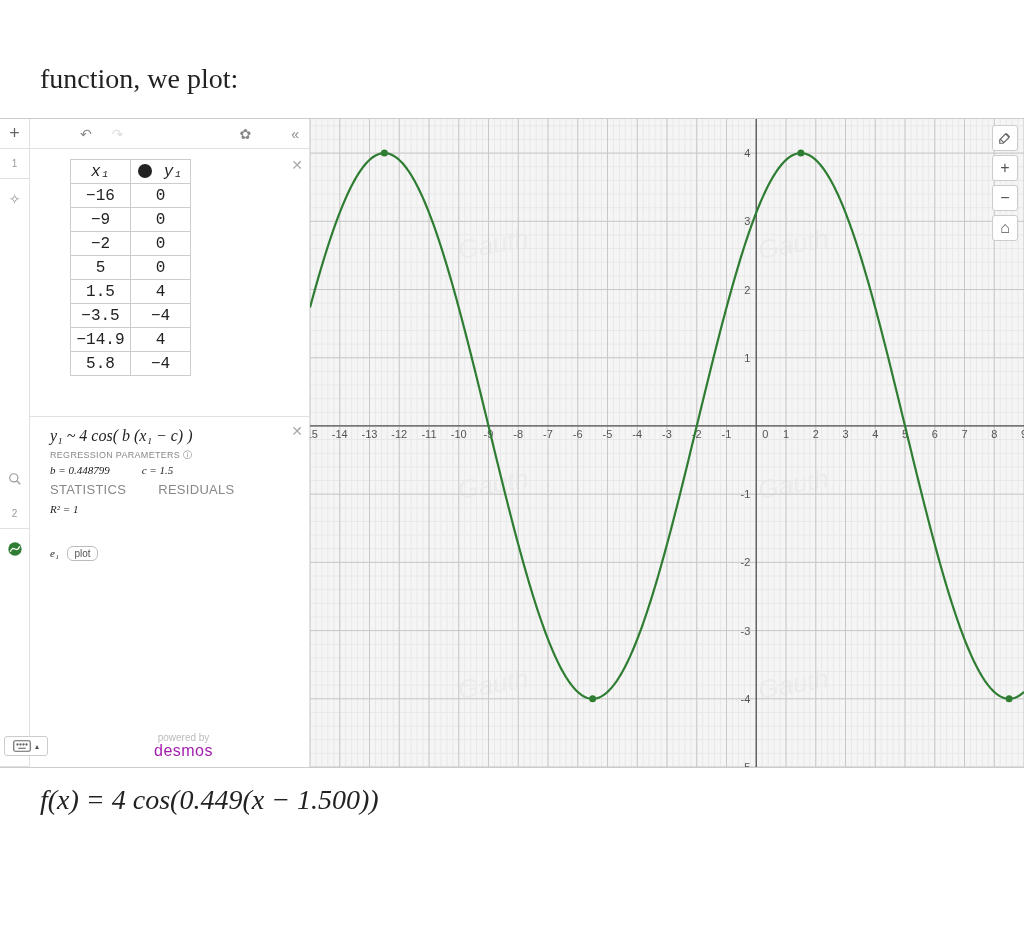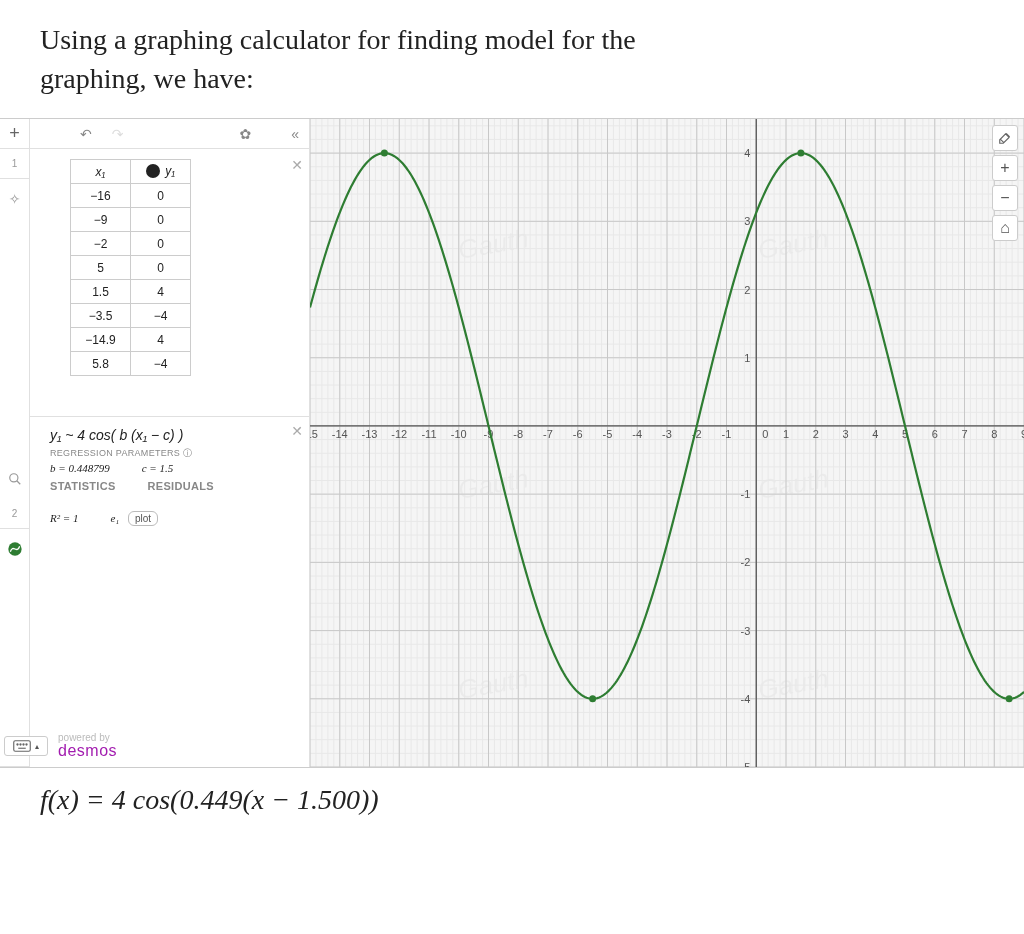--- a/index.html
+++ b/index.html
@@ -92,21 +92,22 @@
     top: 38px;
     color: #aaa;
     font-size: 14px;
     cursor: pointer;
   }
   .table-block {
     padding: 10px 20px 10px 40px;
   }
   table.data {
     border-collapse: collapse;
-    font-size: 12px;
+    font-size: 16px;
+    font-family: Liberation Mono, monospace;
   }
   table.data th, table.data td {
     border: 1px solid #ccc;
     width: 60px;
     height: 24px;
     text-align: center;
     font-weight: normal;
   }
   table.data th {
     font-style: italic;
@@ -127,22 +128,22 @@
     padding: 10px 12px 10px 20px;
     border-top: 1px solid #e0e0e0;
     position: relative;
   }
   .expr-block .remove2 {
     position: absolute;
     right: 6px; top: 6px;
     color: #aaa; font-size: 14px; cursor: pointer;
   }
   .expr-text {
-    font-family: Liberation Sans, sans-serif;
-    font-size: 14px;
+    font-family: Liberation Serif, serif;
+    font-size: 16px;
     font-style: italic;
   }
   .reg-label {
     font-size: 9px;
     color: #888;
     margin-top: 4px;
     letter-spacing: 0.3px;
   }
   .reg-row {
     display: flex;
@@ -178,21 +179,21 @@
     color: #555;
     display: flex;
     align-items: center;
     gap: 4px;
     margin-left: -26px;
     background: #fff;
     cursor: pointer;
   }
   .powered {
     flex: 1;
-    text-align: left;
+    text-align: center;
     color: #bbb;
     font-size: 10px;
     line-height: 1;
   }
   .powered .brand {
     font-size: 16px;
     color: #a21caf;
     letter-spacing: 0.5px;
   }
   
@@ -241,22 +242,22 @@
     font-family: 'Times New Roman', serif;
     font-style: italic;
   }
   .final-formula .fn { font-style: italic; }
 </style>
 </head>
 <body>
 
 <div class="page">
   <div class="header-text">
-    <span>Using a graphing calculator for finding model for the</span><br>
-    <span>graphing, we have:</span>
+    <br>
+    <span>function, we plot:</span>
   </div>
 
   <div class="calc-area">
 
     <div class="left-strip">
       <div class="plus-top">+</div>
       <div class="cell">1</div>
       <div class="icon">✧</div>
       <div style="height:240px"></div>
       <div class="icon">
@@ -336,25 +337,25 @@
       </div>
 
       <div class="expr-block">
         <span class="remove2">✕</span>
         <div class="expr-text">y₁ ~ 4 cos( b (x₁ − c) )</div>
         <div class="reg-label">REGRESSION PARAMETERS ⓘ</div>
         <div class="reg-row">
           <span>b = 0.448799</span>
           <span>c = 1.5</span>
         </div>
-        <div class="reg-row" style="margin-top:6px; color:#888; font-size:11px; font-family:Arial; font-style:normal; letter-spacing:0.3px;font-weight:bold;">
+        <div class="reg-row" style="margin-top:6px; color:#888; font-size:13px; font-family:Arial; font-style:normal; letter-spacing:0.3px;">
           <span>STATISTICS</span>
           <span>RESIDUALS</span>
         </div>
-        <div class="reg-row stats-row" style="margin-top:20px;">
+        <div class="reg-row stats-row" style="margin-top:6px;flex-direction:column;">
           <span>R² = 1</span>
           <span>
             <span>e₁</span>
             <span class="plot-btn">plot</span>
           </span>
         </div>
       </div>
 
       <div class="panel-footer">
         <div class="kbd-btn">

